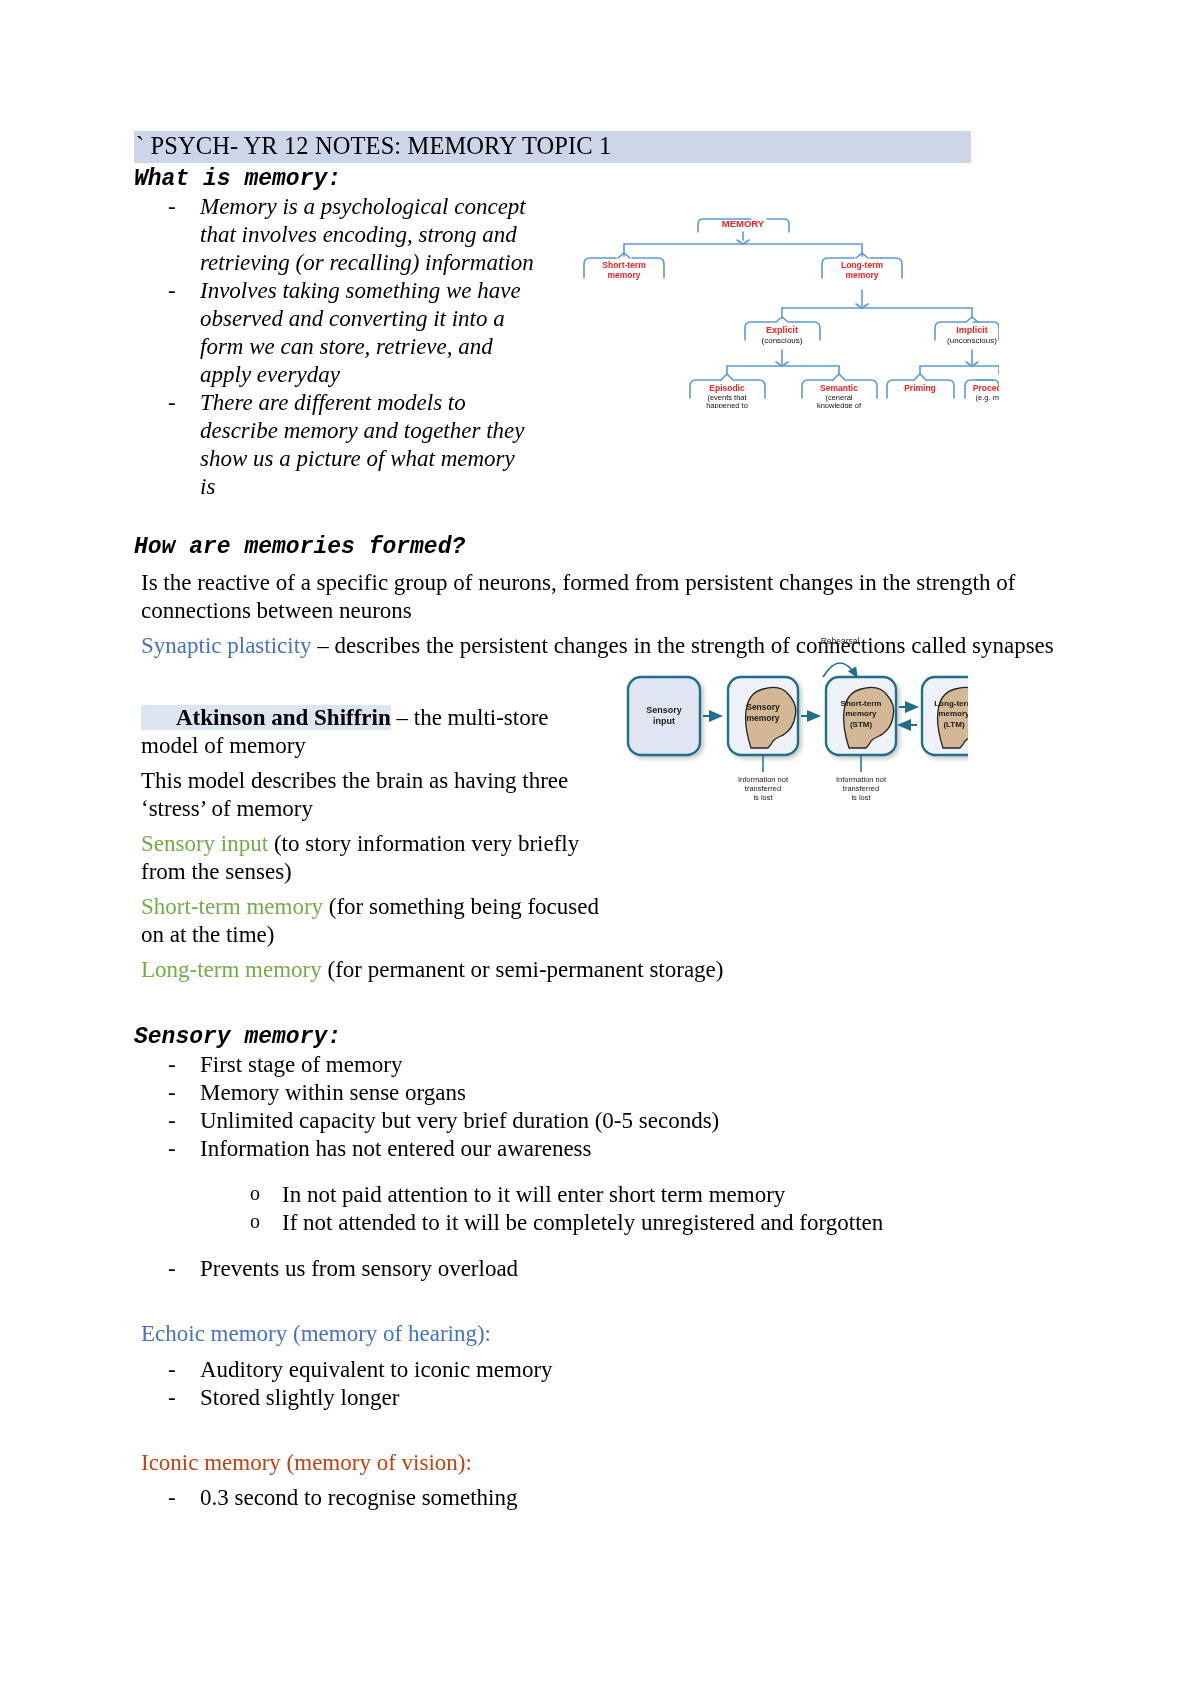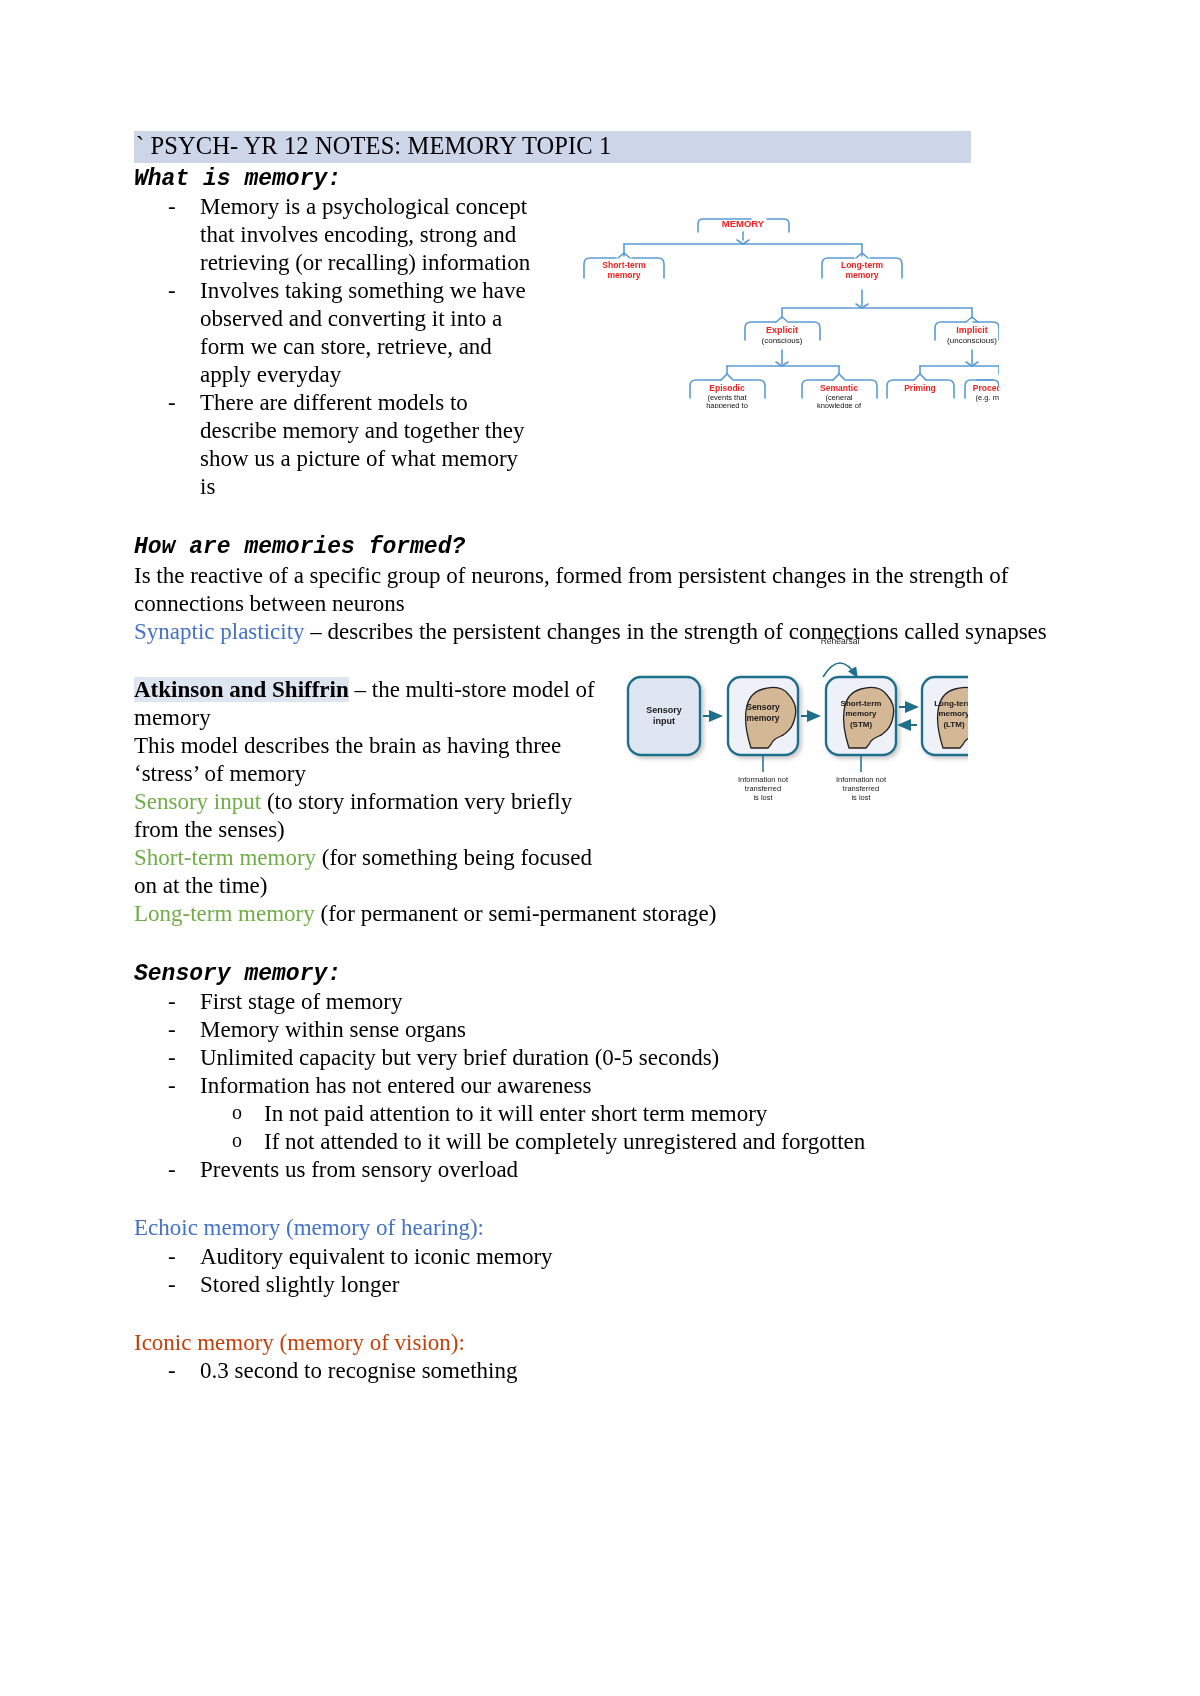--- a/index.html
+++ b/index.html
@@ -46,21 +46,21 @@
     font-weight: bold;
     font-style: italic;
     margin: 2px 0 0 0;
     line-height: 1.22;
     font-family: Liberation Mono, monospace;
   }
 
   .para {
     font-size: 23px;
     line-height: 1.22;
-    margin: 0;
+    margin: 7px;
   }
 
   
   ul.dash {
     list-style: none;
     margin: 0;
     padding: 0;
   }
   ul.dash > li {
     position: relative;
@@ -70,47 +70,47 @@
     margin: 0;
   }
   ul.dash > li::before {
     content: "-";
     position: absolute;
     left: 34px;
     top: 0;
   }
   ul.circle {
     list-style: none;
-    margin: 0;
+    margin: 18px;
     padding: 0;
   }
   ul.circle > li {
     position: relative;
     padding-left: 130px;
     font-size: 23px;
     line-height: 1.22;
     margin: 0;
   }
   ul.circle > li::before {
     content: "o";
     position: absolute;
     left: 98px;
     top: 0;
     font-size: 20px;
   }
 
   .blue-text { color: #4472c4; }
   .green-text { color: #70ad47; }
   .red-text { color: #c2410c; }
-  .hl { background: #dde5f1; }
+  .hl { background: #dde5f1; padding-left: 35px; }
   .bold { font-weight: bold; }
   .spacer-md { height: 30px; }
 
   
-  .col-narrow { width: 400px; }
+  .col-narrow { width: 400px; font-style: italic; }
   .col-narrow2 { width: 470px; }
 
   
   #fig-memory-tree {
     position: absolute;
     left: 537px;
     top: 200px;
     width: 462px;
     height: 208px;
   }

